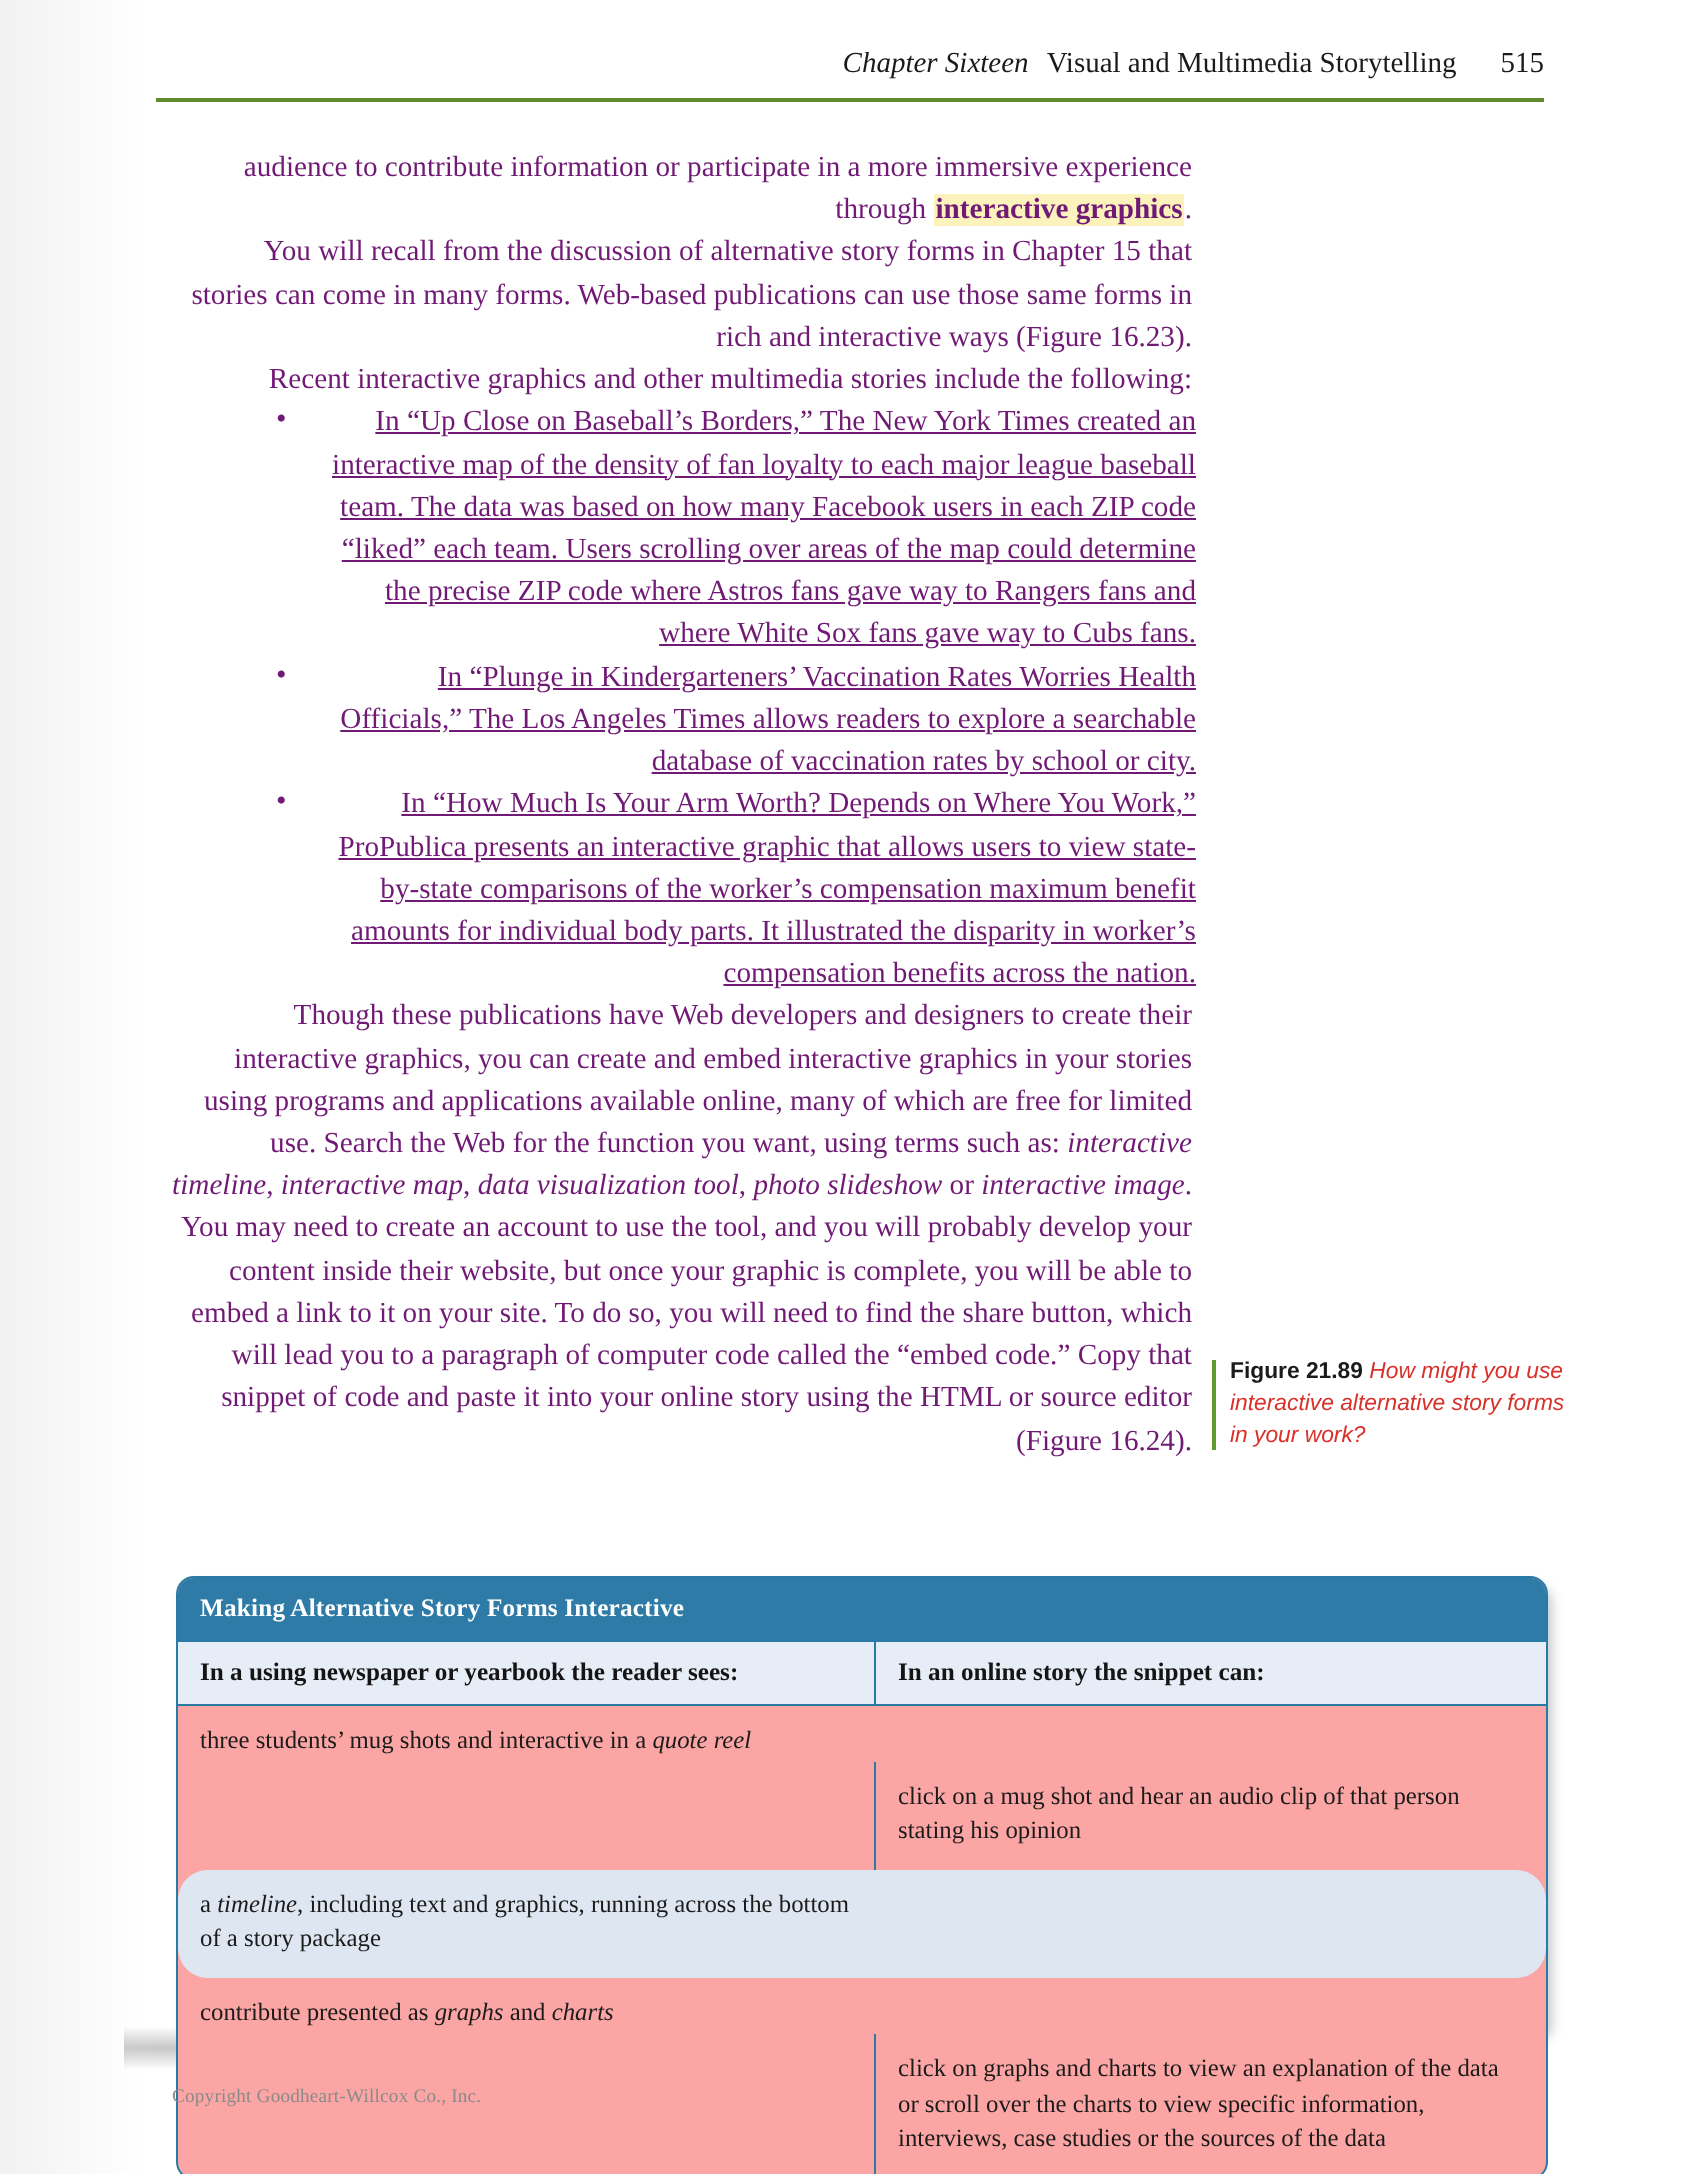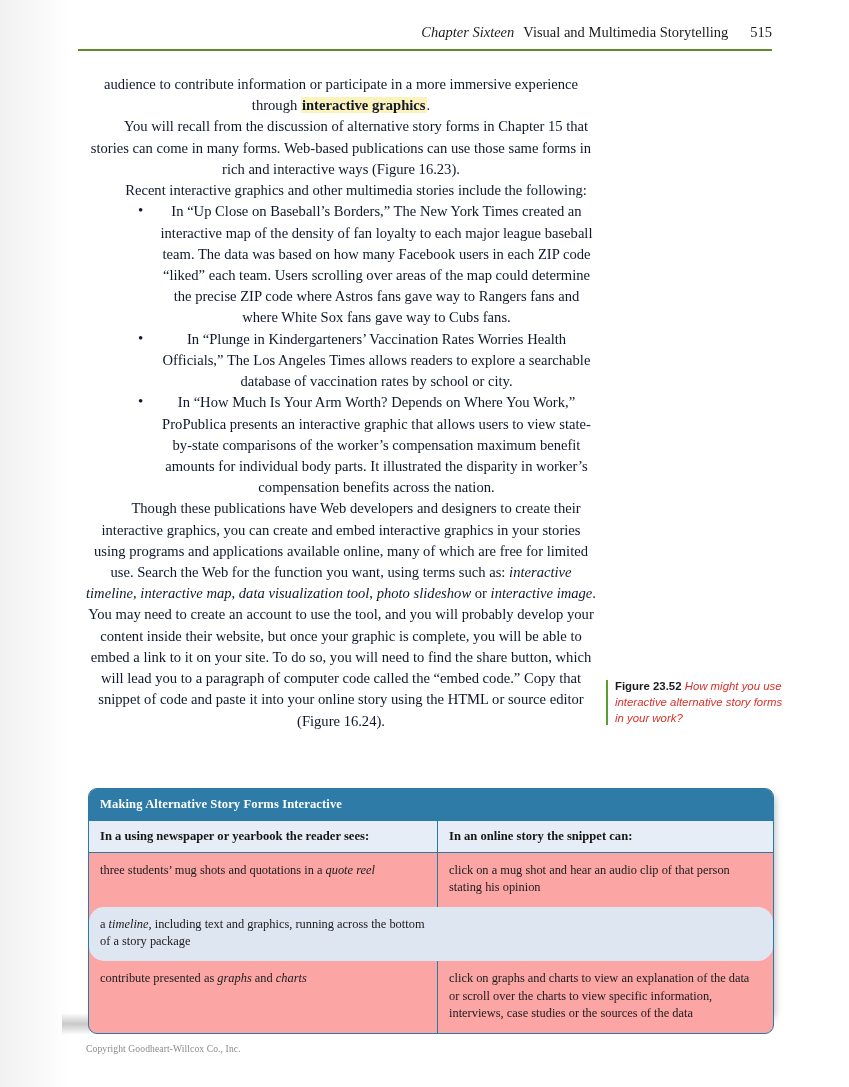--- a/index.html
+++ b/index.html
@@ -73,22 +73,22 @@
   }
 
   
   .bodycol {
     position: absolute;
     left: 86px;
     top: 74px;
     width: 510px;
     font-size: 14.6px;
     line-height: 1.455;
-    color: #0f172a;
-    text-align: center;
+    color: #701a75;
+    text-align: right;
   }
   .bodycol p {
     margin: 0;
   }
   .bodycol p.indent {
     text-indent: 30px;
   }
   .hl {
     background: #fcf2bc;
     font-weight: bold;
@@ -102,20 +102,21 @@
   ul.bul {
     list-style: none;
     margin: 0;
     padding: 0;
   }
   ul.bul li {
     position: relative;
     margin: 0 0 0 52px;
     padding-left: 17px;
     width: 443px;
+    text-decoration: underline;
   }
   ul.bul li::before {
     content: "\2022";
     position: absolute;
     left: 0;
     top: -1px;
     font-size: 15px;
   }
 
   
@@ -201,21 +202,21 @@
     border-radius: 15px;
   }
   .tbl-row .td {
     font-size: 12.4px;
     line-height: 1.38;
     color: #1b1b1b;
     padding: 9px 10px 11px 11px;
   }
   .colA { width: 348px; box-sizing: border-box; }
   .colB { width: 334px; box-sizing: border-box; border-left: 1.4px solid #2a7aa6; }
-  .tbl-row .colB { border-left: 1.4px solid #2a7aa6; }
+  .tbl-row .colB { border-left: 1.4px solid #2a7aa6; margin-top: 28px; }
   .tbl-head .colB { border-left: 1.4px solid #2a7aa6; }
 
   
   .footer {
     position: absolute;
     left: 86px;
     top: 1043px;
     font-family: Liberation Serif, serif;
     font-size: 9.6px;
     color: #8a8a8a;
@@ -247,36 +248,36 @@
       <li>In “Up Close on Baseball’s Borders,” The New York Times created an interactive map of the density of fan loyalty to each major league baseball team. The data was based on how many Facebook users in each ZIP code “liked” each team. Users scrolling over areas of the map could determine the precise ZIP code where Astros fans gave way to Rangers fans and where White Sox fans gave way to Cubs fans.</li>
       <li>In “Plunge in Kindergarteners’ Vaccination Rates Worries Health Officials,” The Los Angeles Times allows readers to explore a searchable database of vaccination rates by school or city.</li>
       <li>In “How Much Is Your Arm Worth? Depends on Where You Work,” ProPublica presents an interactive graphic that allows users to view state-by-state comparisons of the worker’s compensation maximum benefit amounts for individual body parts. It illustrated the disparity in worker’s compensation benefits across the nation.</li>
     </ul>
 
     <p class="indent"><span>Though these publications have Web developers and designers to create their interactive graphics, you can create and embed interactive graphics in your stories using programs and applications available online, many of which are free for limited use. Search the Web for the function you want, using terms such as: </span><span class="it">interactive timeline</span><span>, </span><span class="it">interactive map</span><span>, </span><span class="it">data visualization tool</span><span>, </span><span class="it">photo slideshow</span><span> or </span><span class="it">interactive image</span><span>. You may need to create an account to use the tool, and you will probably develop your content inside their website, but once your graphic is complete, you will be able to embed a link to it on your site. To do so, you will need to find the share button, which will lead you to a paragraph of computer code called the “embed code.” Copy that snippet of code and paste it into your online story using the HTML or source editor (Figure 16.24).</span></p>
 
   </div>
 
   <div class="figcap">
-    <span class="fignum">Figure 23.52</span><span class="figtext">&nbsp;<span>How might you use interactive alternative story forms in your work?</span></span>
+    <span class="fignum">Figure 21.89</span><span class="figtext">&nbsp;<span>How might you use interactive alternative story forms in your work?</span></span>
   </div>
 
   <div class="tblwrap">
     <div class="tbl-shadow"></div>
     <div class="tbl">
 
       <div class="tbl-title">Making Alternative Story Forms Interactive</div>
 
       <div class="tbl-head">
         <div class="th colA">In a using newspaper or yearbook the reader sees:</div>
         <div class="th colB">In an online story the snippet can:</div>
       </div>
 
       <div class="tbl-row">
-        <div class="td colA"><span>three students’ mug shots and quotations in a </span><span class="it">quote reel</span></div>
+        <div class="td colA"><span>three students’ mug shots and interactive in a </span><span class="it">quote reel</span></div>
         <div class="td colB">click on a mug shot and hear an audio clip of that person stating his opinion</div>
       </div>
 
       <div class="tbl-row alt">
         <div class="td colA"><span>a </span><span class="it">timeline</span><span>, including text and graphics, running across the bottom of a story package</span></div>
       </div>
 
       <div class="tbl-row">
         <div class="td colA"><span>contribute presented as </span><span class="it">graphs</span><span> and </span><span class="it">charts</span></div>
         <div class="td colB">click on graphs and charts to view an explanation of the data or scroll over the charts to view specific information, interviews, case studies or the sources of the data</div>

